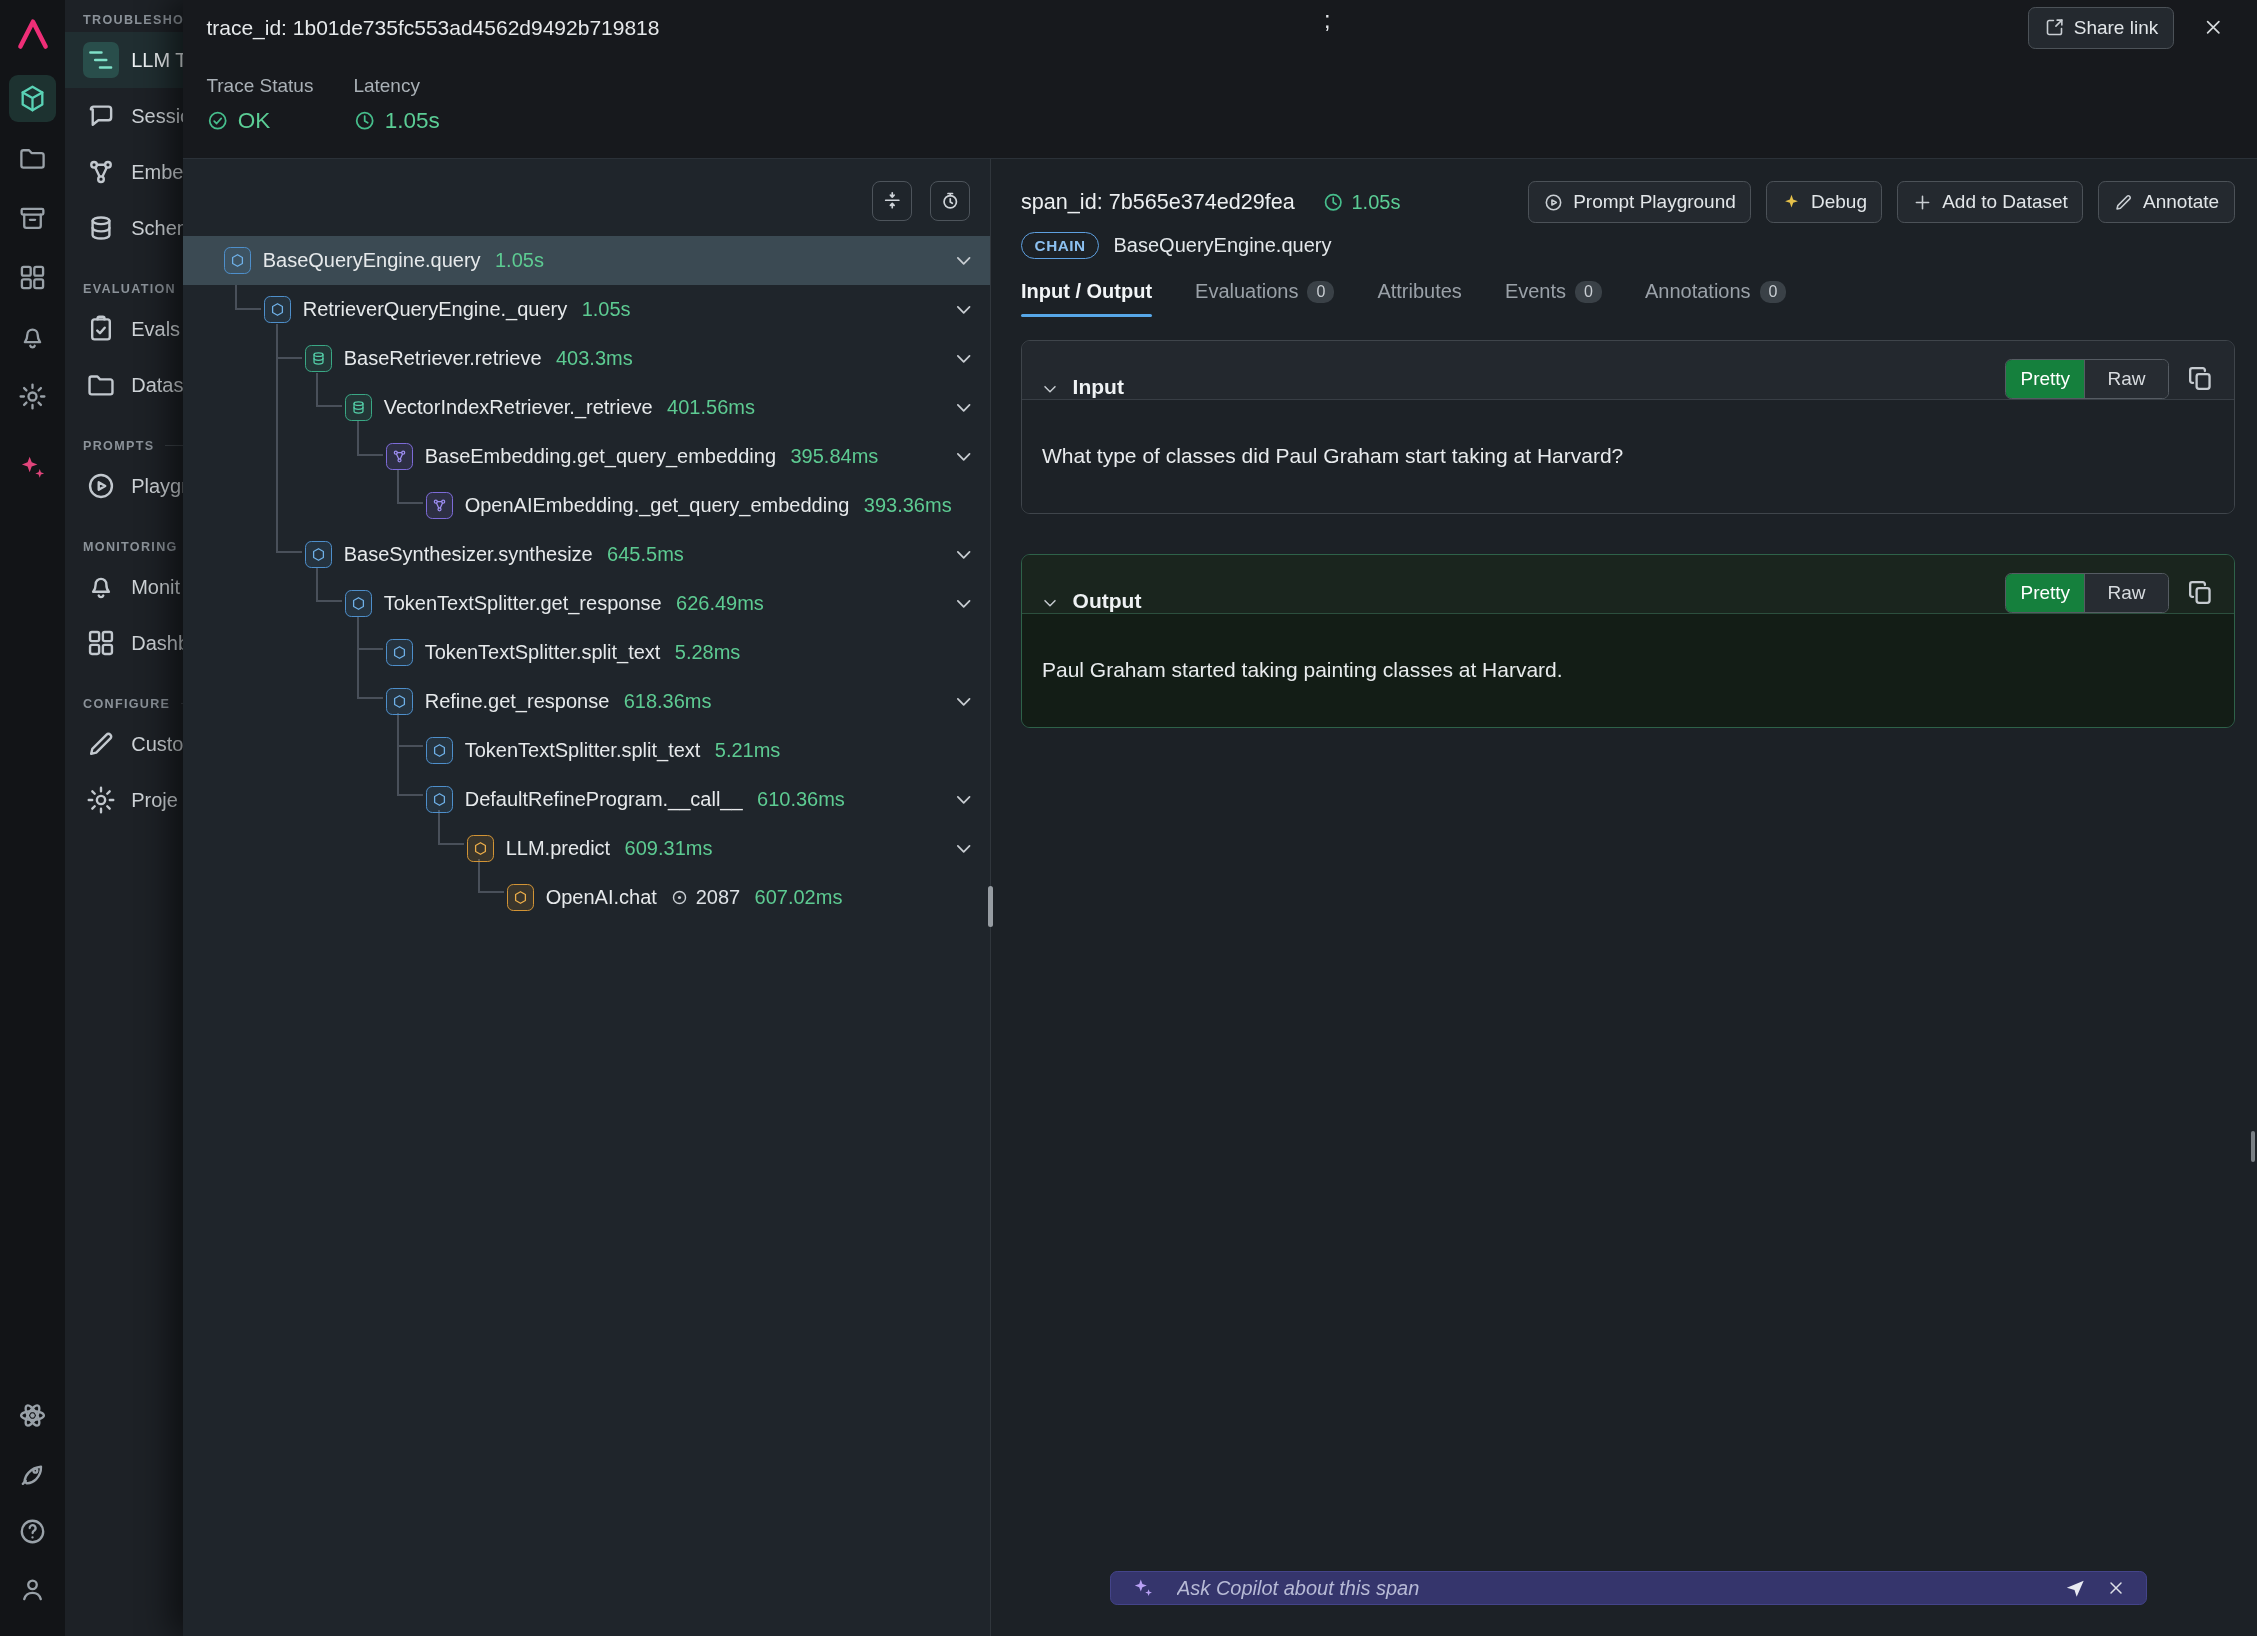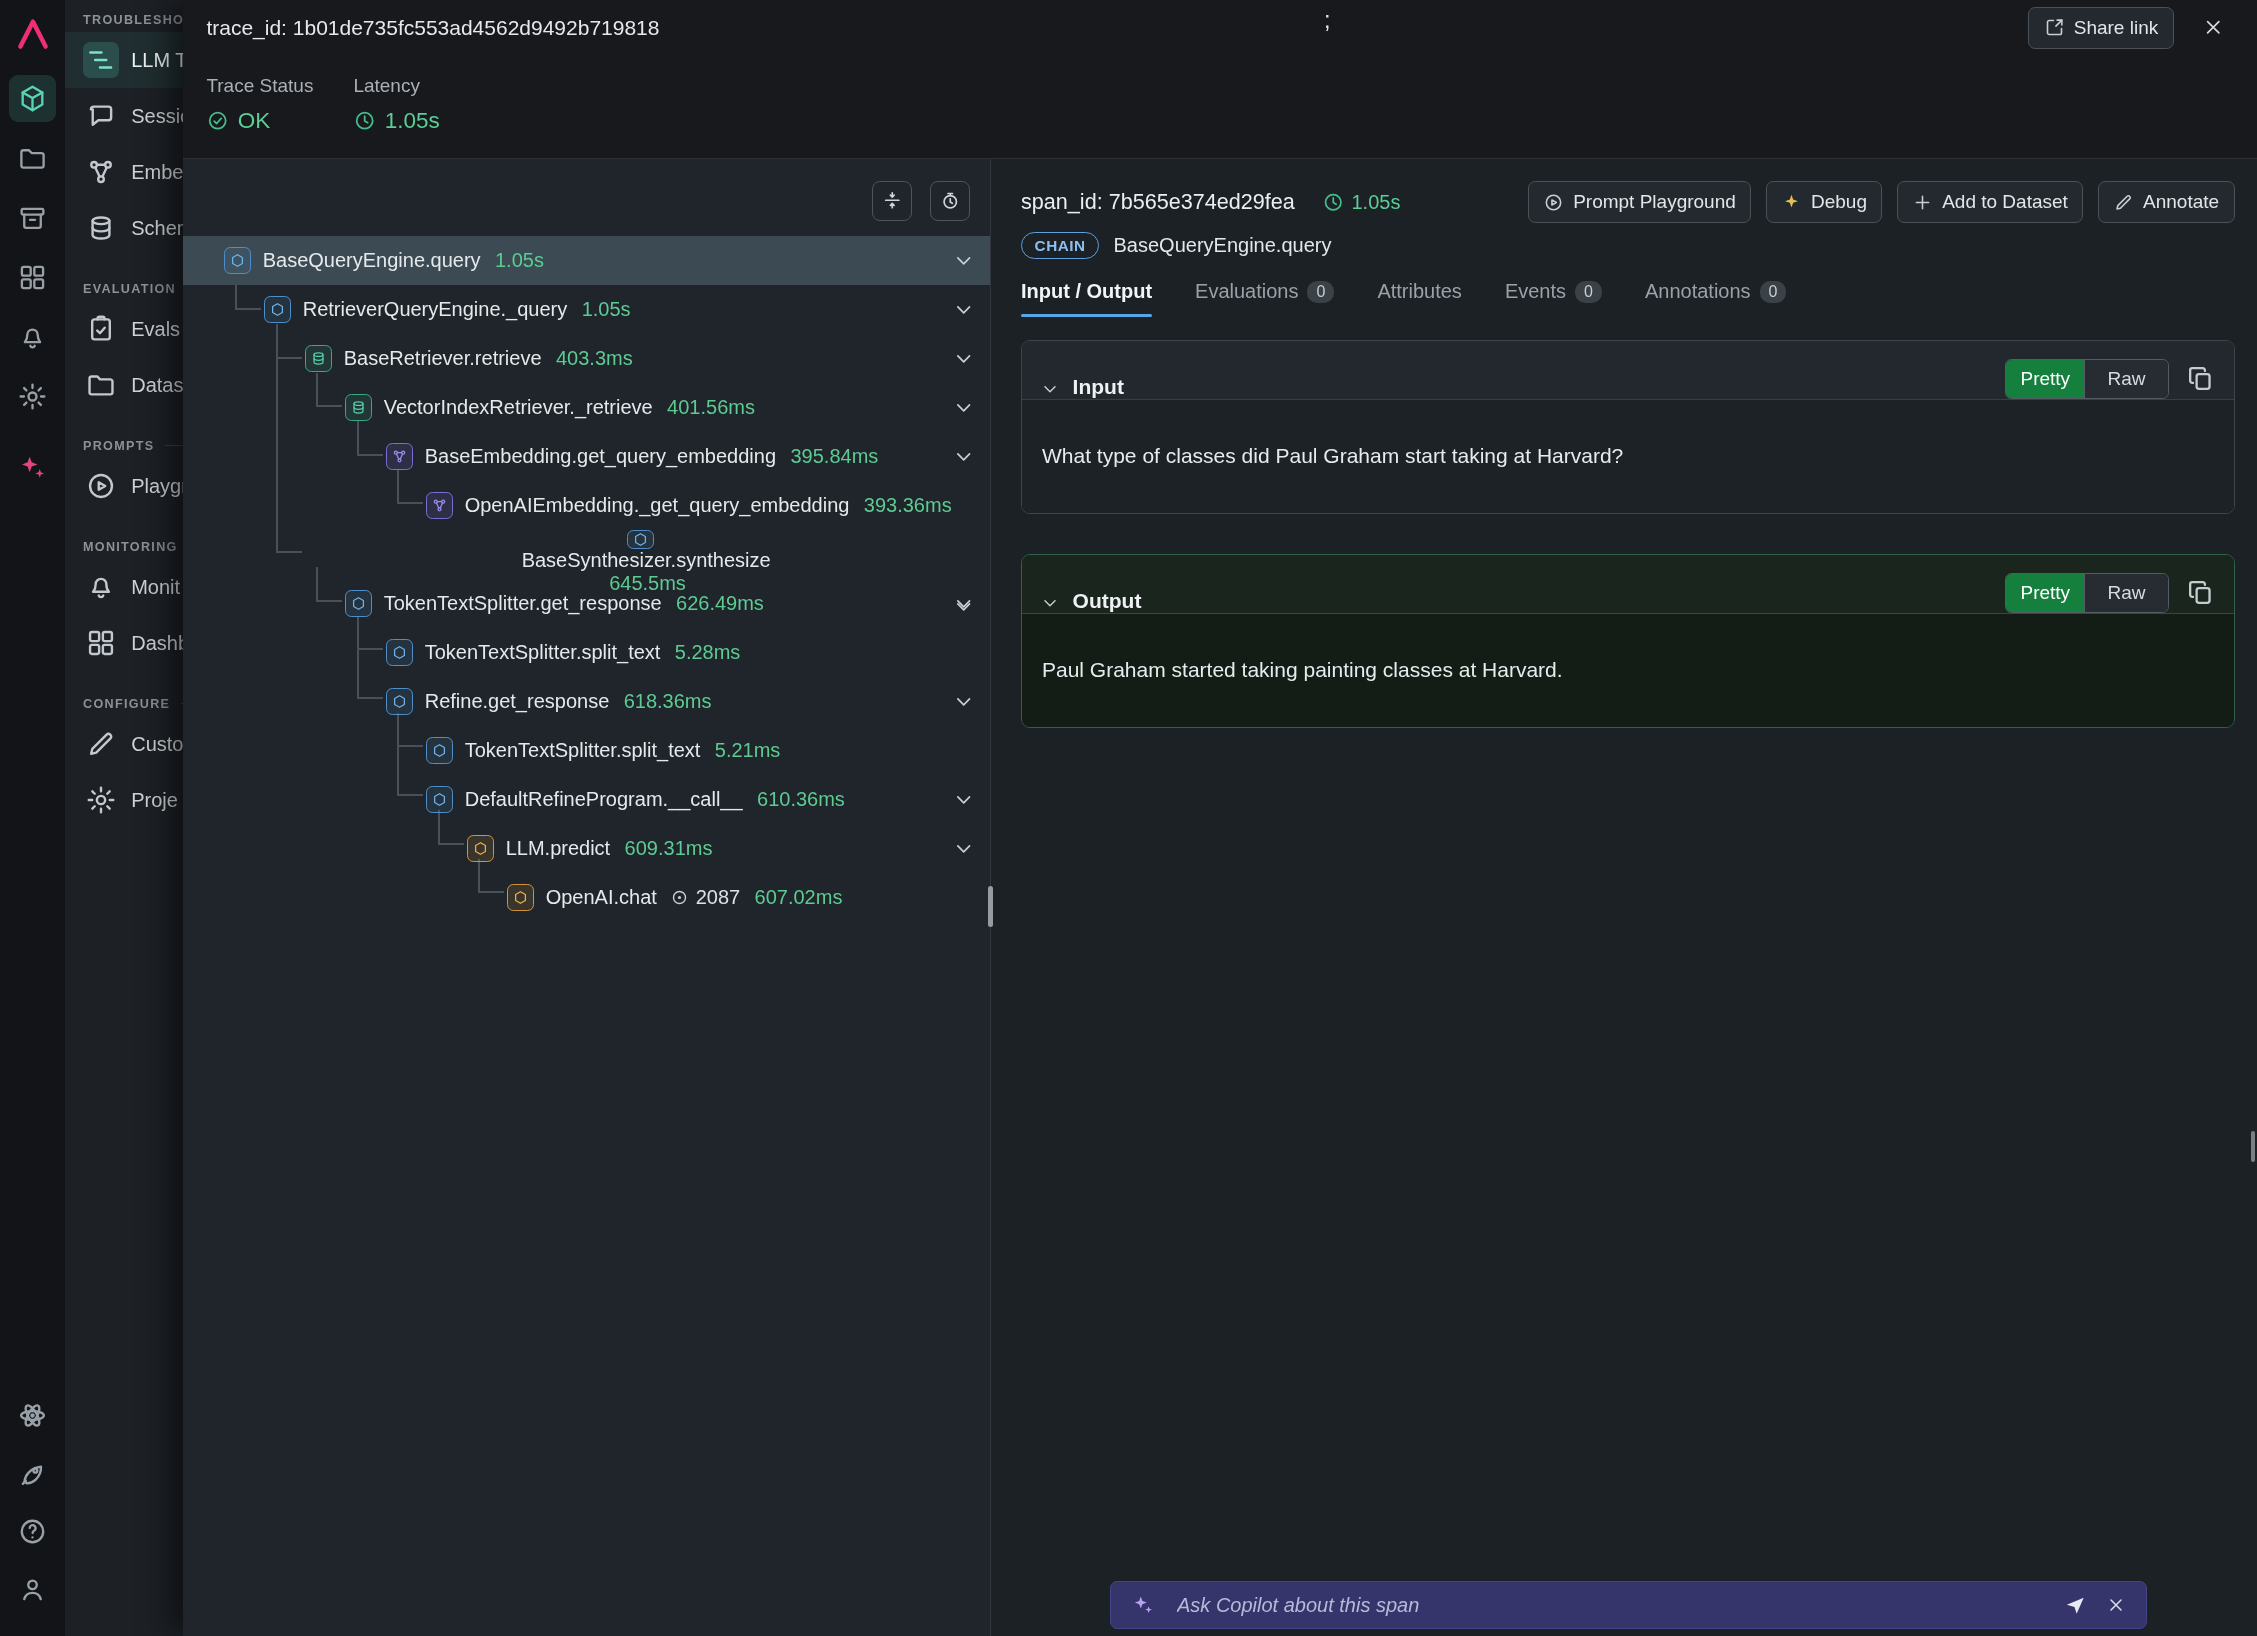--- a/index.html
+++ b/index.html
@@ -108,21 +108,21 @@
   .card-header .chev{width:20px;height:20px;color:#C3C8CD;cursor:pointer;}
   .card-title{margin-left:12.6px;font-size:21px;font-weight:700;color:#EEF1F3;}
   .card-controls{margin-left:auto;display:flex;align-items:center;gap:16px;}
   .seg{display:flex;border:0.9px solid #565C63;border-radius:6.3px;overflow:hidden;height:38px;font-size:19px;}
   .seg .pretty{display:flex;align-items:center;padding:0 14.4px;background:#15803d;color:#FFFFFF;cursor:pointer;}
   .seg .raw{display:flex;align-items:center;padding:0 22px;background:#272C32;color:#D7DBDF;border-left:0.9px solid #565C63;cursor:pointer;}
   .copy-btn{width:31px;height:31px;color:#C6CBD0;cursor:pointer;}
   .card-body{min-height:113px;display:flex;align-items:center;padding:0 20px;background:#1D2227;font-size:21px;color:#E8EBED;text-align:center;}
   .output-card .card-body{background:#131D16;}
 
-  .copilot-bar{position:absolute;left:119px;bottom:7px;width:1037px;height:48px;background:#35356C;
+  .copilot-bar{position:absolute;left:119px;bottom:31px;width:1037px;height:34px;background:#35356C;
     border:0.9px solid #44448A;border-radius:7.2px;display:flex;align-items:center;padding:0 20px;gap:20px;box-sizing:border-box;}
   .copilot-bar .spark{width:24px;height:24px;color:#B9A1F5;}
   .copilot-input{flex:1;background:transparent;border:none;outline:none;font-style:italic;color:#B7BAD6;
     font-size:20px;font-family:"Liberation Sans",sans-serif;}
   .copilot-input::placeholder{color:#B7BAD6;}
   .copilot-bar .send{width:22.5px;height:22.5px;color:#E8EAF2;cursor:pointer;}
   .copilot-bar .x{width:20px;height:20px;color:#DDE0E8;cursor:pointer;}
 
   .win-scroll-thumb{position:absolute;right:1.8px;top:1131px;width:4.5px;height:31px;background:#7A8085;border-radius:2.7px;z-index:20;}
 </style>
@@ -556,21 +556,21 @@
                   <circle cx="6.8" cy="6.6" r="2.1"></circle>
                   <circle cx="17.2" cy="6.6" r="2.1"></circle>
                   <circle cx="12" cy="17.4" r="2.1"></circle>
                   <path d="M9 6.6h6M7.7 8.6l3.2 6.8M16.3 8.6l-3.2 6.8"></path>
                 </svg>
               </span>
             </span>
             <span class="tname">OpenAIEmbedding._get_query_embedding</span>
             <span class="tdur">393.36ms</span>
           </div>
-          <div class="trow" style="padding-left: 122px; flex-direction: column;">
+          <div class="trow" style="padding-left: 122px;">
             <span class="sicon si-chain">
               <span class="ic">
                 <svg viewBox="0 0 24 24" fill="none" stroke="currentColor" stroke-width="1.8" stroke-linecap="round" stroke-linejoin="round">
                   <path d="M12 3.8l6.9 4v8.4l-6.9 4-6.9-4V7.8l6.9-4z"></path>
                 </svg>
               </span>
             </span>
             <span class="tname">BaseSynthesizer.synthesize</span>
             <span class="tdur">645.5ms</span>
             <span class="ic tchev">

